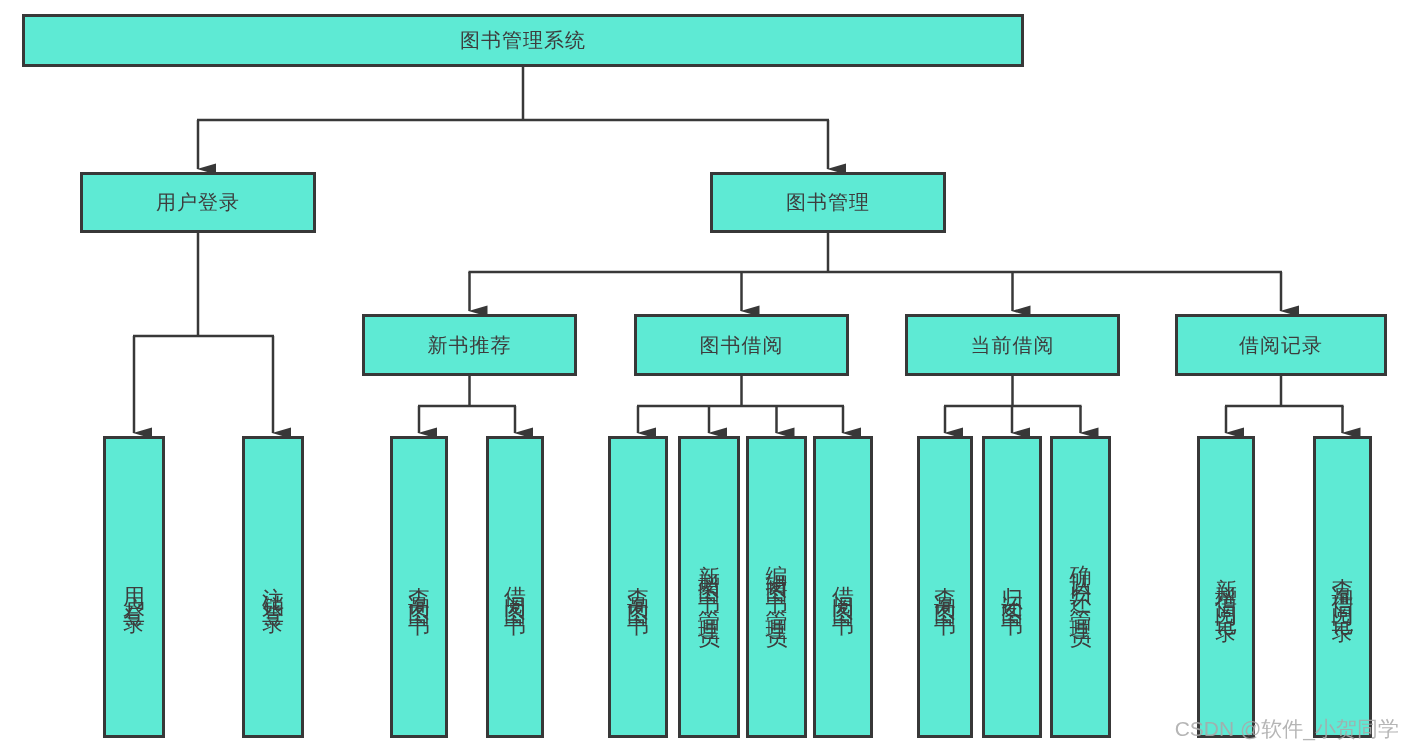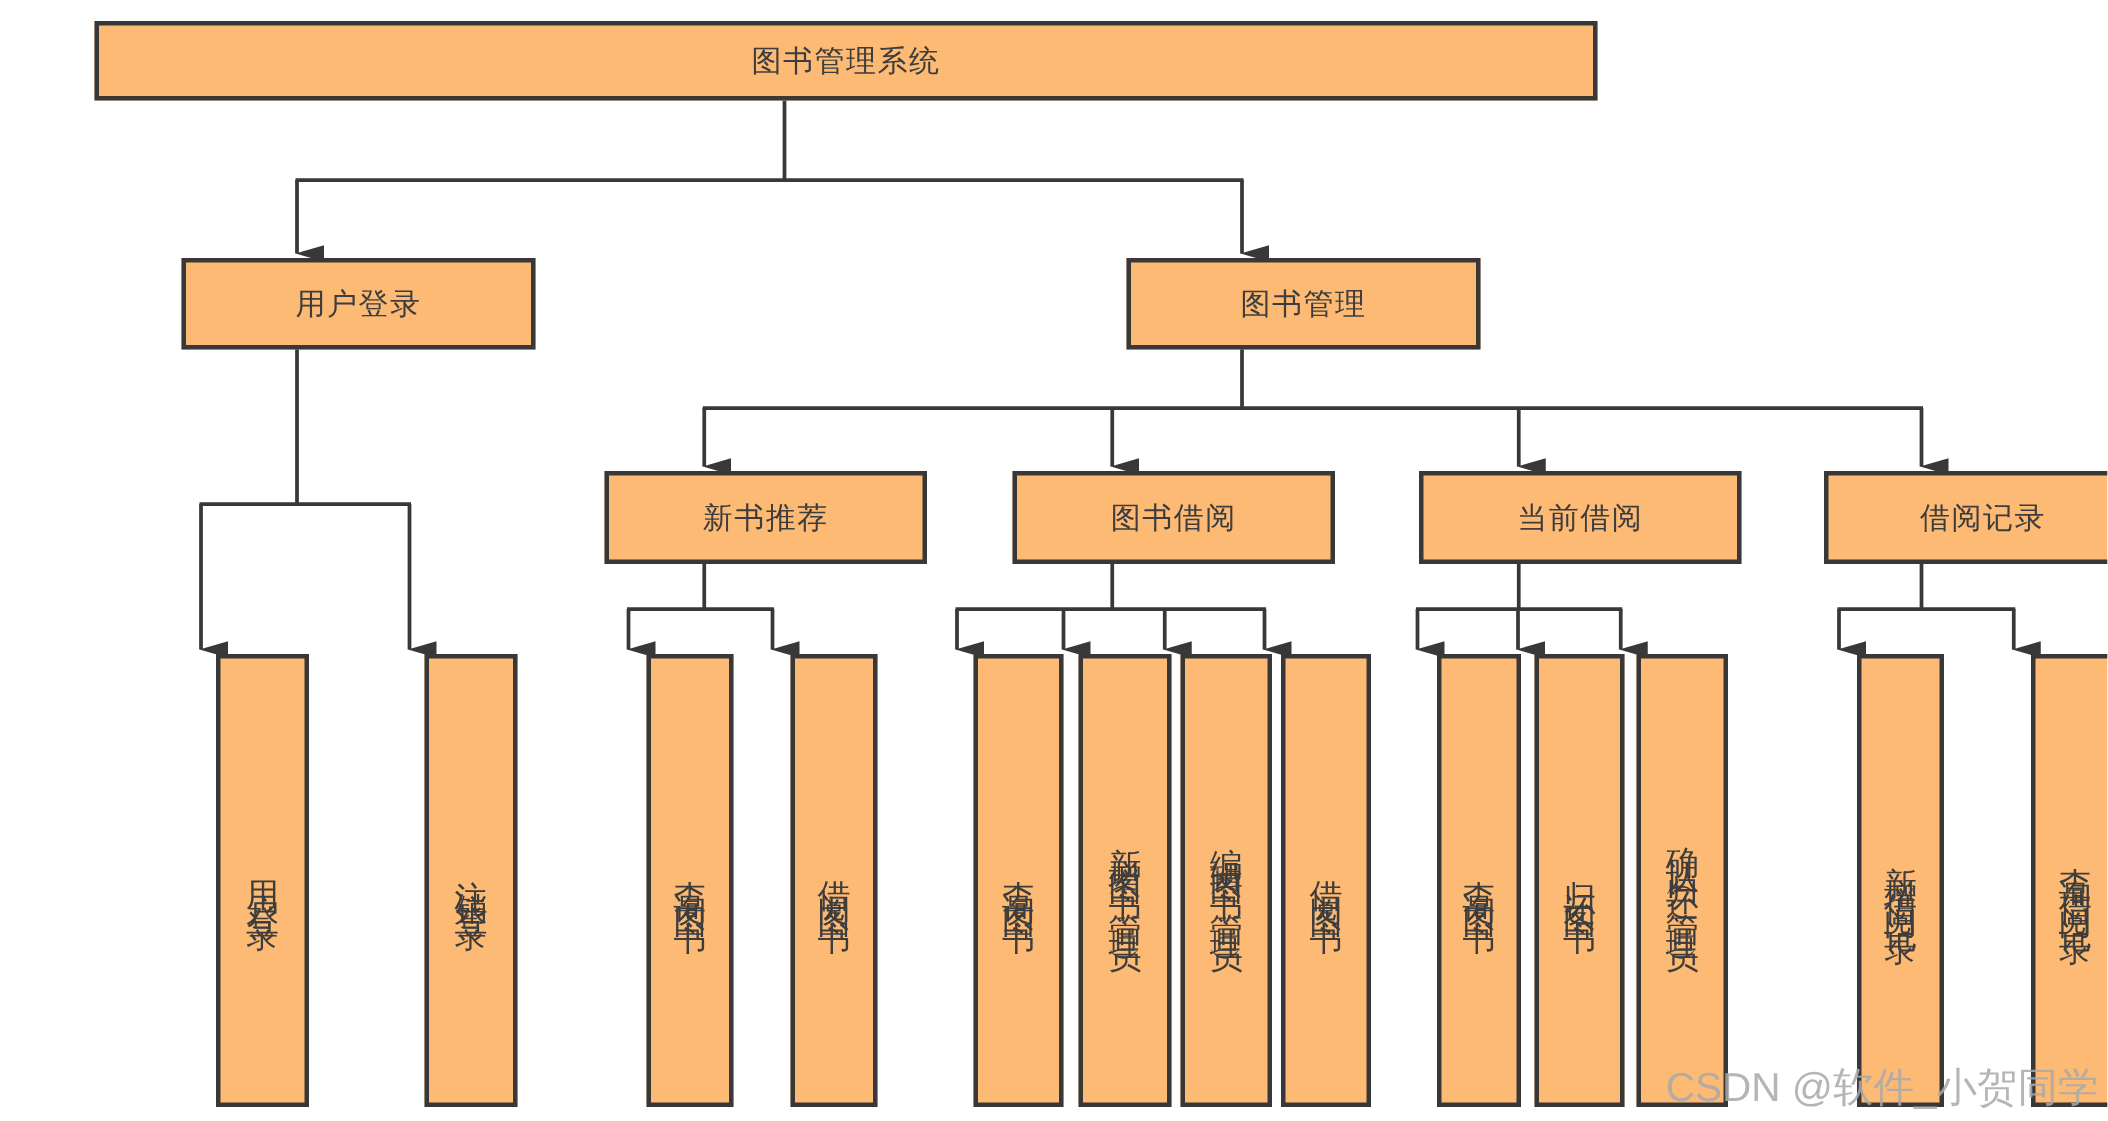--- a/index.html
+++ b/index.html
@@ -14,26 +14,25 @@
   svg.connectors {
     position: absolute;
     left: 0; top: 0;
     width: 1405px; height: 747px;
     z-index: 1;
   }
   .box {
     position: absolute;
     box-sizing: border-box;
     border: 3px solid var(--line, #383838);
-    background: #fdba74;
+    background: #5eead4;
     display: flex;
     align-items: center;
     justify-content: center;
     z-index: 2;
-    margin-left: 41px;
   }
   .box.h .lbl {
     color: var(--text, #3d3d3d);
     font-size: 20px;
     letter-spacing: 1px;
     white-space: nowrap;
   }
   .box.v .lbl {
     color: var(--text, #3d3d3d);
     font-size: 22px;
@@ -41,21 +40,21 @@
     text-orientation: mixed;
     letter-spacing: 9px;
     line-height: 1;
     white-space: nowrap;
   }
   .watermark {
     position: absolute;
     right: 6px;
     bottom: 4px;
     z-index: 5;
-    font-size: 27px;
+    font-size: 21px;
     color: var(--wm, #a9a9a9);
     opacity: 0.85;
     white-space: nowrap;
   }
 </style>
 </head>
 <body>
 
 <div class="canvas">
 

